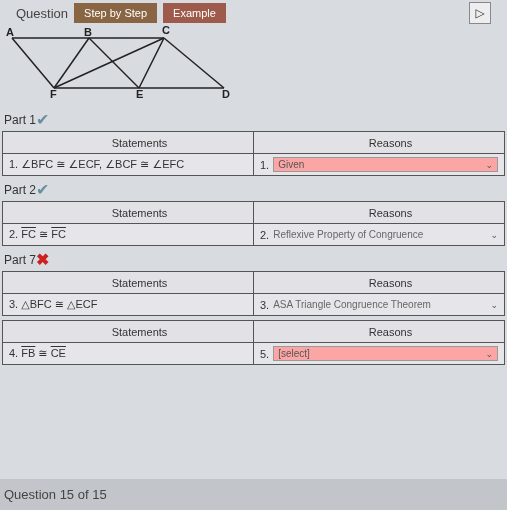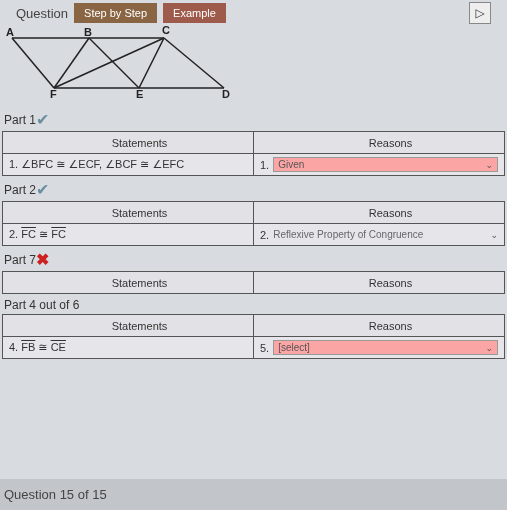--- a/index.html
+++ b/index.html
@@ -216,28 +216,38 @@
   <div class="part-header">
     <span>Part 7</span>
     <span class="x-icon">✖</span>
   </div>
   <table>
     <tbody>
         <tr>
       <th class="col-st">Statements</th>
       <th class="col-rs">Reasons</th>
     </tr>
-  </tbody>
-    </table>
-</div>
-
-<div class="part">
-  <div class="part-header">
-    <span>Part 4 out of 6</span>
-  </div>
+    <tr>
+      <td>
+        <span>3.</span>
+        <span>△BFC ≅ △ECF</span>
+      </td>
+      <td>
+        <div class="reason-cell">
+          <span class="reason-num">3.</span>
+          <span class="reason-plain">ASA Triangle Congruence Theorem</span>
+          <span class="caret">⌄</span>
+        </div>
+      </td>
+    </tr>
+  </tbody>
+    </table>
+</div>
+
+<div class="part">
   <table>
     <tbody>
         <tr>
       <th class="col-st">Statements</th>
       <th class="col-rs">Reasons</th>
     </tr>
     <tr>
       <td>
         <span>4.</span>
         <span class="over">FB</span> ≅ <span class="over">CE</span>

